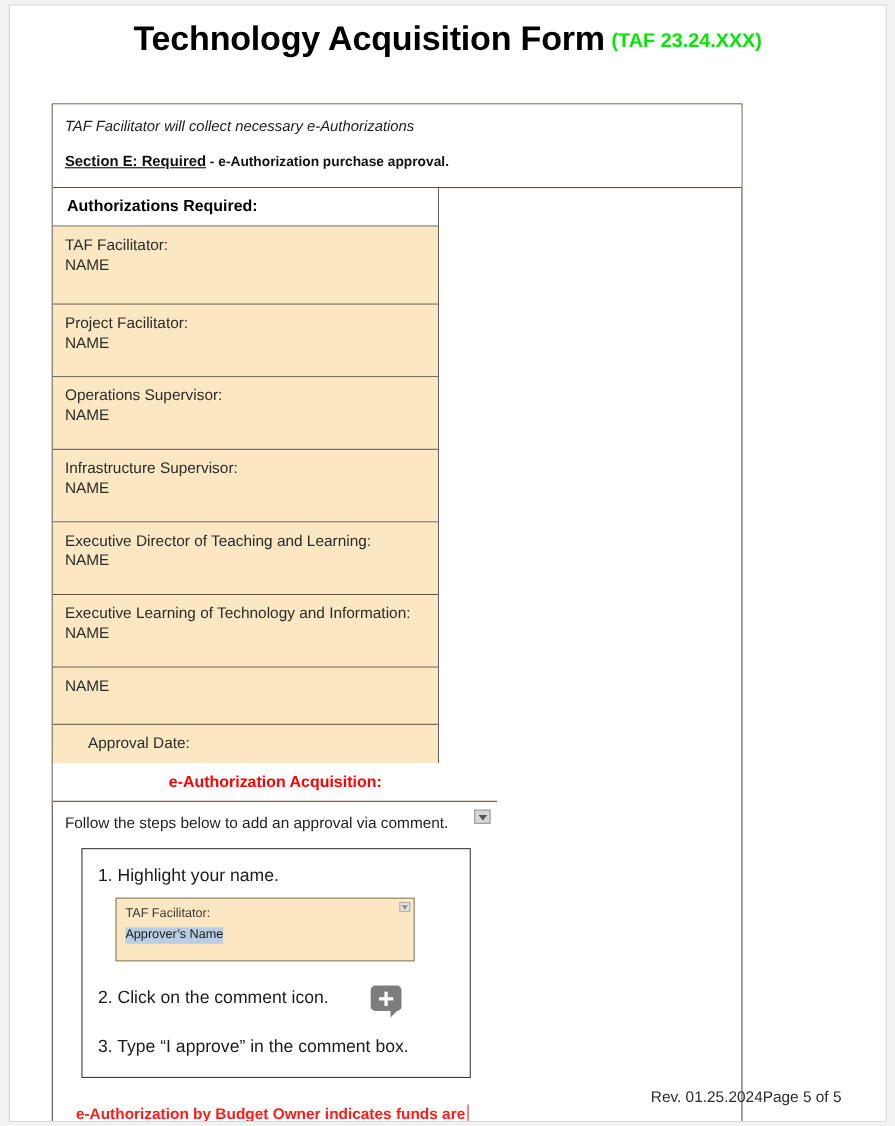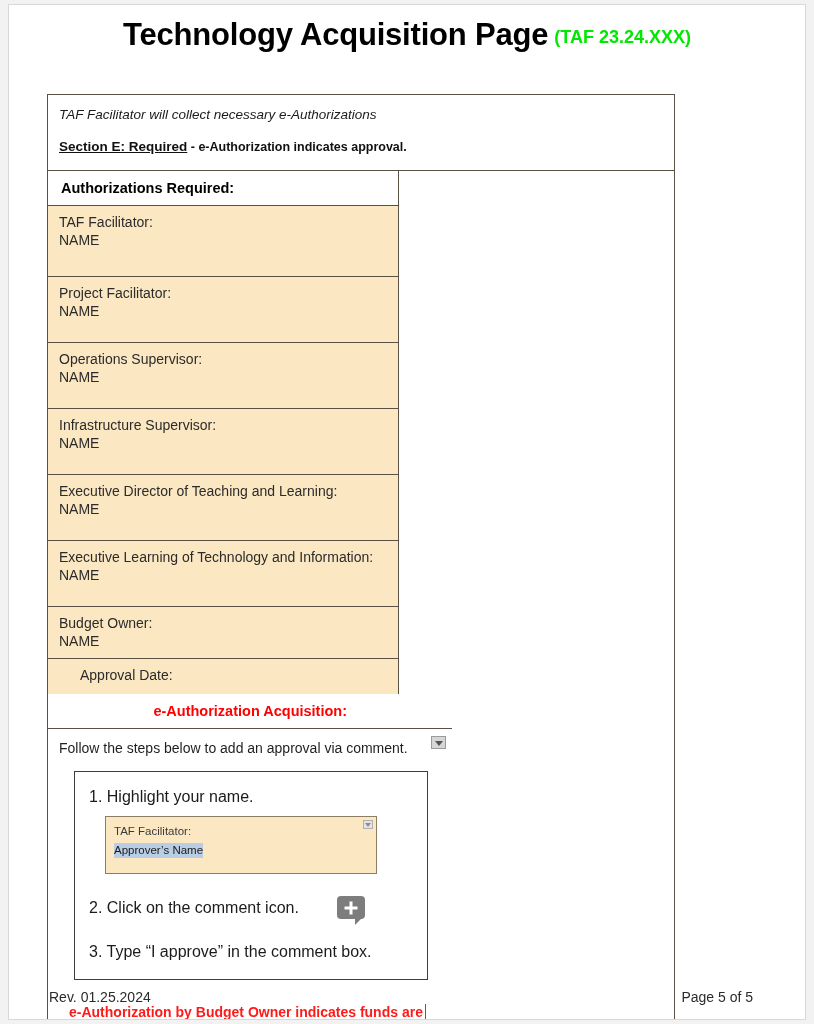--- a/index.html
+++ b/index.html
@@ -273,42 +273,42 @@
     width: 1.5px;
     height: 15px;
     background: #ff1a1a;
     vertical-align: -2px;
     margin-left: 2px;
   }
   
   .footer {
     position: absolute;
     left: 40px;
-    right: 52px;
+    right: 40px;
     bottom: 14px;
     display: flex;
-    justify-content: space-between;
+    justify-content: flex-end;
     font-size: 14px;
     color: #2b2b2b;
   }
 </style>
 </head>
 <body>
 
 <div class="page">
 
   <div class="title-row">
-    <span class="title-main">Technology Acquisition Page</span><span class="title-code">(TAF 23.24.XXX)</span>
+    <span class="title-main">Technology Acquisition Form</span><span class="title-code">(TAF 23.24.XXX)</span>
   </div>
 
   <div class="form-table">
 
     <div class="intro-cell">
       <div class="intro-line1">TAF Facilitator will collect necessary e-Authorizations</div>
-      <div class="intro-line2"><span class="section-label">Section E: Required</span><span class="section-tail"> - e-Authorization indicates approval.</span></div>
+      <div class="intro-line2"><span class="section-label">Section E: Required</span><span class="section-tail"> - e-Authorization purchase approval.</span></div>
     </div>
 
     <div class="cols">
 
       <div class="col-left">
         <div class="head-cell head-left">Authorizations Required:</div>
 
         <div class="auth-row tall">
           <span class="auth-name">TAF Facilitator:</span>
           <span class="auth-name">NAME</span>
@@ -327,21 +327,20 @@
         </div>
         <div class="auth-row mid">
           <span class="auth-name">Executive Director of Teaching and Learning:</span>
           <span class="auth-name">NAME</span>
         </div>
         <div class="auth-row mid">
           <span class="auth-name">Executive Learning of Technology and Information:</span>
           <span class="auth-name">NAME</span>
         </div>
         <div class="auth-row short">
-          <span class="auth-name">Budget Owner:</span>
           <span class="auth-name">NAME</span>
         </div>
         <div class="auth-row thin">
           <span class="auth-name">Approval Date:</span>
         </div>
       </div>
 
       <div class="col-right">
         <div class="head-cell head-right">e-Authorization Acquisition:</div>
 

